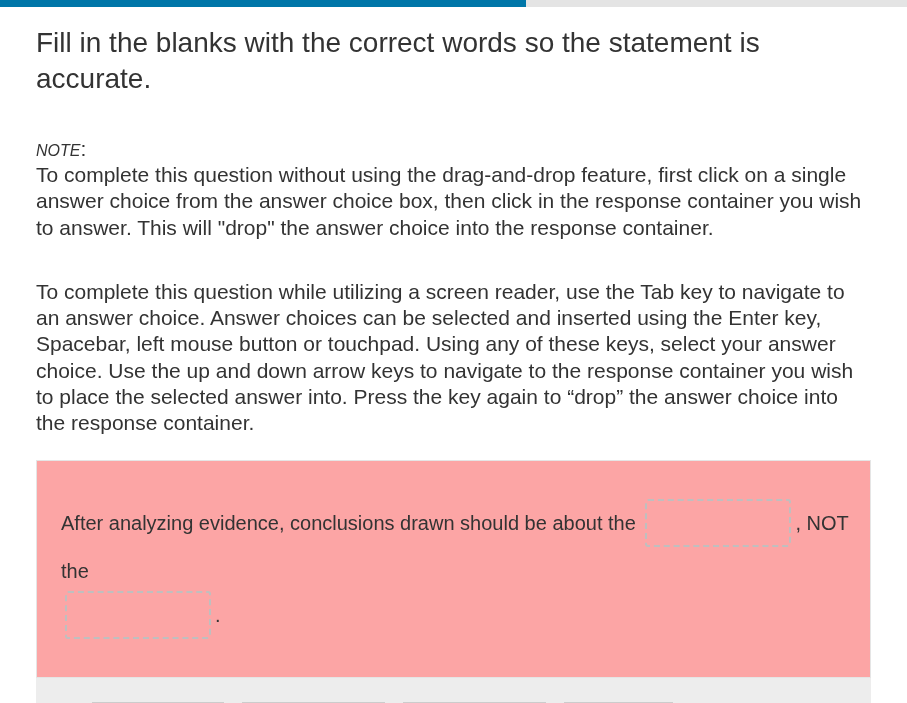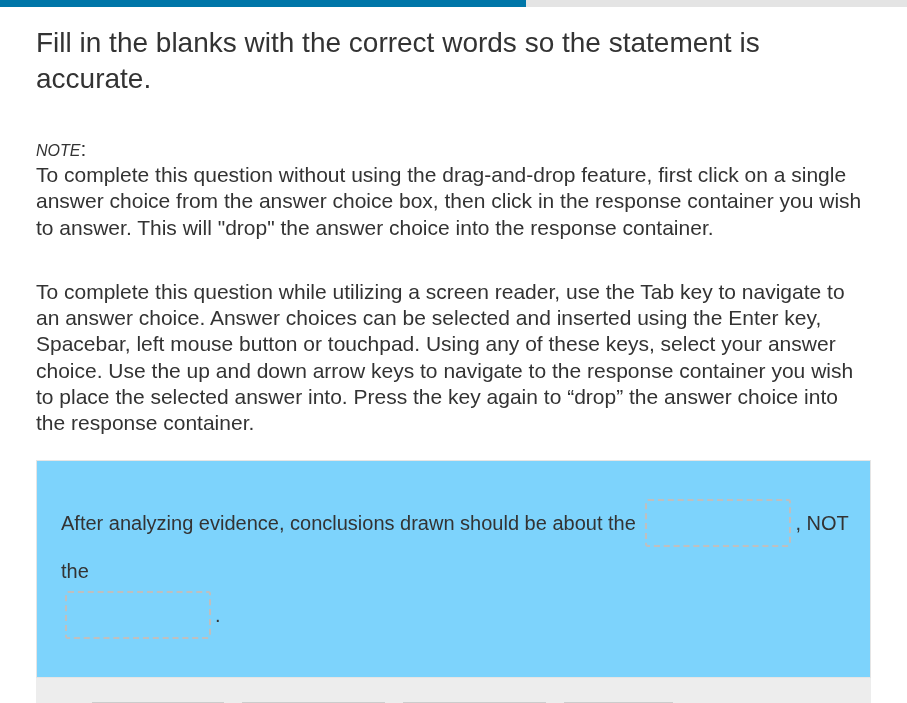--- a/index.html
+++ b/index.html
@@ -39,21 +39,21 @@
     line-height: 1.25;
     margin-bottom: 38px;
   }
   .sr-block {
     font-size: 21px;
     line-height: 1.25;
     margin-bottom: 24px;
   }
   .question-panel {
     border: 1px solid #e5e5e5;
-    background: #7dd3fc;
+    background: #fca5a5;
     padding: 40px 21px 36px 24px;
   }
   .sentence {
     font-size: 20px;
     line-height: 2.2;
     color: #333;
   }
   .drop-zone {
     display: inline-block;
     vertical-align: middle;

